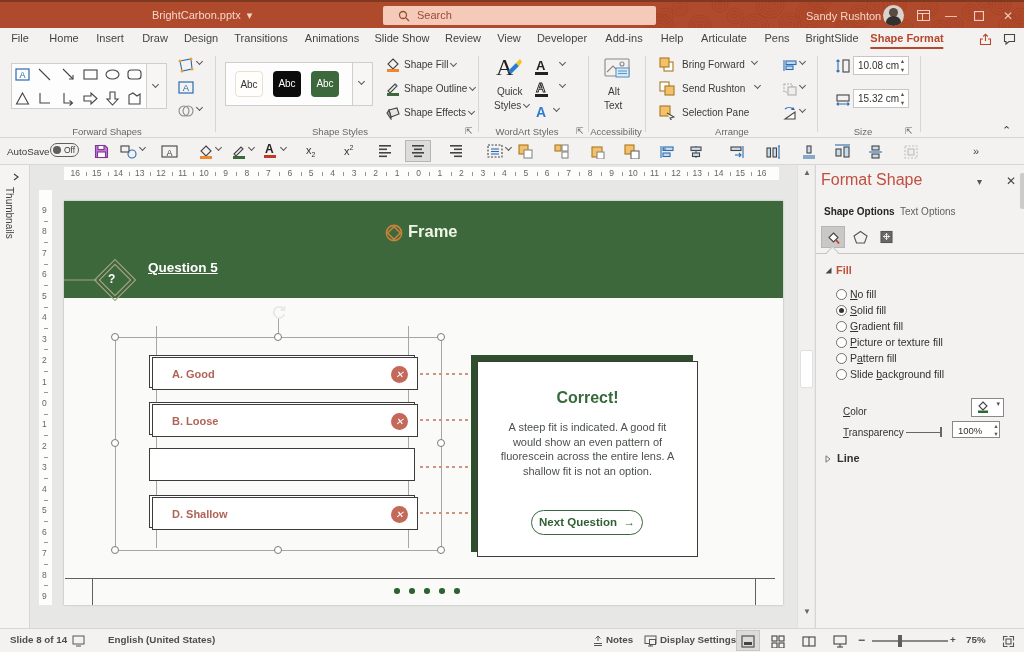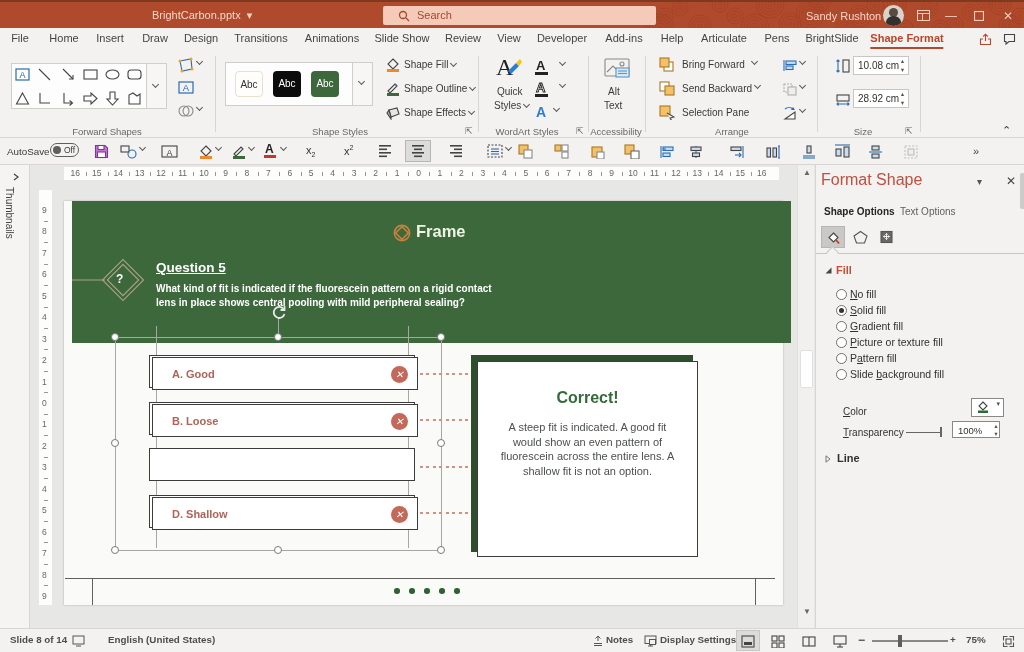--- a/index.html
+++ b/index.html
@@ -42,21 +42,21 @@
 #thumbs { position:absolute; left:0; top:0; width:30px; height:463px; background:#f5f4f3; border-right:1px solid #d8d6d4; }
 #thumbs .vt-label { position:absolute; left:4px; top:22px; writing-mode:vertical-rl; font-size:10px; color:#444; }
 #hruler { position:absolute; left:64px; top:2px; width:715px; height:13px; background:#fdfdfc; }
 .rn { position:absolute; top:1px; transform:translateX(-50%); font-size:8.5px; color:#666; }
 .rt { position:absolute; top:4.5px; width:1px; height:4px; background:#9a9896; }
 #vruler { position:absolute; left:39px; top:25px; width:13px; height:415px; background:#fdfdfc; }
 .vn { position:absolute; left:3px; transform:translateY(-55%); font-size:8.5px; color:#666; }
 .vt { position:absolute; left:4.5px; width:4px; height:1px; background:#9a9896; }
 
 #slide { position:absolute; left:64px; top:36px; width:719px; height:404px; background:#fafaf8; box-shadow:0 0 2px rgba(0,0,0,.25); }
-#shead { position:absolute; left:0; top:0; width:719px; height:142px; background:#3c683c;margin-left:8px; }
+#shead { position:absolute; left:0; top:0; width:719px; height:97px; background:#3c683c; }
 #q5 { position:absolute; left:84px; top:59px; font-size:13.5px; font-weight:bold; color:#fff;text-decoration:underline; }
 #qtext { position:absolute; left:84px; top:81px; font-size:10px; font-weight:bold; color:#fff; line-height:14px; }
 .cardback { position:absolute; left:84.5px; width:266px; height:33px; background:#fff; border:1px solid #3c3c3c; }
 .card { position:absolute; left:88px; width:266px; height:33px; background:#fff; border:1px solid #3c3c3c; }
 .card span { position:absolute; left:19px; top:10px; font-size:11px; font-weight:bold; color:#b06457; }
 .card .ic { position:absolute; right:9px; top:8px; width:17px; height:17px; border-radius:50%; color:#fff; font-size:10px; text-align:center; line-height:17px; }
 .dash { position:absolute; height:2px; background:repeating-linear-gradient(90deg,#cf9180 0 3px,transparent 3px 6.5px); }
 #cpanelback { position:absolute; left:407px; top:154px; width:222px; height:197px; background:#2e4e2e; }
 #cpanel { position:absolute; left:413px; top:160px; width:221px; height:196px; background:#fff; border:1px solid #3c3c3c; }
 #cpanel h2 { margin-top:27px; text-align:center; font-size:16px; color:#356a39; }
@@ -351,21 +351,21 @@
  <svg width="16" height="15" viewBox="0 0 16 15" fill="none" stroke="#3b3a39" stroke-width="1.1" style="position:absolute;left:659px;top:7px">
       <rect x="5" y="5" width="9" height="9" fill="#fff" stroke="#a87820"></rect>
       <rect x="1" y="1" width="9" height="9" fill="#f5c06a" stroke="#a87820"></rect>
     </svg>
     <span class="ribtext" style="left:682px;top:9px">Bring Forward</span>
     <span class="dd" style="position:absolute;left:752px;top:11px">⌄</span>
     <svg width="16" height="15" viewBox="0 0 16 15" fill="none" stroke="#3b3a39" stroke-width="1.1" style="position:absolute;left:659px;top:31px">
       <rect x="1" y="1" width="9" height="9" fill="#fff" stroke="#a87820"></rect>
       <rect x="6" y="5" width="9" height="9" fill="#f5c06a" stroke="#a87820"></rect>
     </svg>
-    <span class="ribtext" style="left:682px;top:33px">Send Backward</span>
+    <span class="ribtext" style="left:682px;top:33px">Send Rushton</span>
     <span class="dd" style="position:absolute;left:755px;top:35px">⌄</span>
     <svg width="16" height="15" viewBox="0 0 16 15" fill="none" stroke="#3b3a39" stroke-width="1.1" style="position:absolute;left:659px;top:55px">
       <rect x="1" y="1" width="10" height="10" fill="#f5c06a" stroke="#a87820"></rect>
       <path d="M8 8 L15 12 L11 13 L13 16" fill="#fff" stroke="#444"></path>
     </svg>
     <span class="ribtext" style="left:682px;top:57px">Selection Pane</span>
     <svg width="16" height="14" viewBox="0 0 16 14" fill="none" stroke="#3b3a39" stroke-width="1.1" style="position:absolute;left:782px;top:8px">
       <line x1="2" y1="2" x2="2" y2="13" stroke="#2b6cb0"></line>
       <rect x="4" y="3" width="10" height="3.5" fill="#c8dcf0" stroke="#2b6cb0"></rect>
       <rect x="4" y="8" width="7" height="3.5" fill="#c8dcf0" stroke="#2b6cb0"></rect>
@@ -385,21 +385,21 @@
  <svg width="16" height="16" viewBox="0 0 16 16" fill="none" stroke="#3b3a39" stroke-width="1.1" style="position:absolute;left:835px;top:8px">
       <path d="M3 2 L3 14 M1.5 3.5 L3 2 L4.5 3.5 M1.5 12.5 L3 14 L4.5 12.5" stroke="#2b6cb0"></path>
       <rect x="8" y="2" width="6" height="12" stroke="#444"></rect>
     </svg>
     <div style="position:absolute;left:853px;top:6px;width:56px;height:19px;background:#fff;border:1px solid #c8c6c4;font-size:10px;color:#323130;padding:3px 0 0 4px">10.08 cm</div>
     <div style="position:absolute;left:897px;top:7px;width:11px;height:17px;font-size:5.5px;color:#555;text-align:center;line-height:8.5px">▲<br>▼</div>
     <svg width="16" height="16" viewBox="0 0 16 16" fill="none" stroke="#3b3a39" stroke-width="1.1" style="position:absolute;left:835px;top:41px">
       <rect x="2" y="4" width="12" height="6" stroke="#444"></rect>
       <path d="M2 13 L14 13 M3.5 11.5 L2 13 L3.5 14.5 M12.5 11.5 L14 13 L12.5 14.5" stroke="#2b6cb0"></path>
     </svg>
-    <div style="position:absolute;left:853px;top:39px;width:56px;height:19px;background:#fff;border:1px solid #c8c6c4;font-size:10px;color:#323130;padding:3px 0 0 4px">28.92 cm</div>
+    <div style="position:absolute;left:853px;top:39px;width:56px;height:19px;background:#fff;border:1px solid #c8c6c4;font-size:10px;color:#323130;padding:3px 0 0 4px">15.32 cm</div>
     <div style="position:absolute;left:897px;top:40px;width:11px;height:17px;font-size:5.5px;color:#555;text-align:center;line-height:8.5px">▲<br>▼</div>
 </div>
 <div id="toolbar">
     <span id="autosave">AutoSave</span>
     <div id="toggle">
       <i></i>
       <span>Off</span>
     </div>
     <svg width="15" height="15" viewBox="0 0 15 15" fill="none" stroke="#3b3a39" stroke-width="1.1" style="position:absolute;left:94px;top:6px">
       <path d="M1.5 1.5 L11 1.5 L13.5 4 L13.5 13.5 L1.5 13.5 Z" fill="#c678d8" stroke="#7d3794"></path>
@@ -638,21 +638,20 @@
           <rect x="4.5" y="4.5" width="9" height="9" transform="rotate(45 9 9)"></rect>
         </svg>
         <div style="position:absolute;left:344px;top:21px;font-size:16.5px;font-weight:bold;color:#eef5e3">Frame</div>
      <svg width="60" height="60" style="position:absolute;left:21px;top:49px;overflow:visible" viewBox="0 0 60 60" fill="none" stroke="#a8a184" stroke-width="1.2">
        <line x1="-21" y1="30" x2="12" y2="30"></line>
        <rect x="15.5" y="15.5" width="29" height="29" transform="rotate(45 30 30)"></rect>
        <rect x="19" y="19" width="22" height="22" transform="rotate(45 30 30)"></rect>
      </svg>
      <div style="position:absolute;left:44px;top:71px;color:#fff;font-size:12px;font-weight:bold">?</div>
      <div id="q5">Question 5</div>
-     <div id="qtext">What kind of fit is indicated if the fluorescein pattern on a rigid contact<br>lens in place shows central pooling with mild peripheral sealing?</div>
    </div>
 
    <div class="selline" style="left:92px;top:125px;width:1px;height:222px"></div>
       <div class="selline" style="left:344px;top:125px;width:1px;height:222px"></div>
       <div class="selline" style="left:51px;top:136px;width:326px;height:1px"></div>
       <div class="selline" style="left:51px;top:349px;width:326px;height:1px"></div>
       <div class="selline" style="left:51px;top:136px;width:1px;height:213px"></div>
       <div class="selline" style="left:377px;top:136px;width:1px;height:213px"></div>
       <div class="selline" style="left:214px;top:117px;width:1px;height:19px"></div>
       <svg width="16" height="16" viewBox="0 0 16 16" style="position:absolute;left:207px;top:103px" fill="none" stroke="#e8e8e8" stroke-width="1.8">
@@ -685,20 +684,21 @@
         <i class="ic" style="background:#c4685a">✕</i>
       </div>
    <div class="dash" style="left:356px;top:172px;width:52px"></div>
    <div class="dash" style="left:356px;top:218px;width:52px"></div>
    <div class="dash" style="left:356px;top:265px;width:52px"></div>
    <div class="dash" style="left:356px;top:311px;width:52px"></div>
    <div id="cpanelback"></div>
    <div id="cpanel">
      <h2>Correct!</h2>
      <p>A steep fit is indicated. A good fit<br>would show an even pattern of<br>fluorescein across the entire lens. A<br>shallow fit is not an option.</p>
+     <div id="nextbtn">Next Question&nbsp;&nbsp;→</div>
    </div>
    <div class="dot" style="left:330px"></div>
       <div class="dot" style="left:345px"></div>
       <div class="dot" style="left:360px"></div>
       <div class="dot" style="left:375px"></div>
       <div class="dot" style="left:390px"></div>
    <div style="position:absolute;left:1px;top:377px;width:710px;height:1px;background:#61605e"></div>
    <div style="position:absolute;left:28px;top:377px;width:1px;height:27px;background:#61605e"></div>
    <div style="position:absolute;left:691px;top:377px;width:1px;height:27px;background:#61605e"></div>
  </div>

